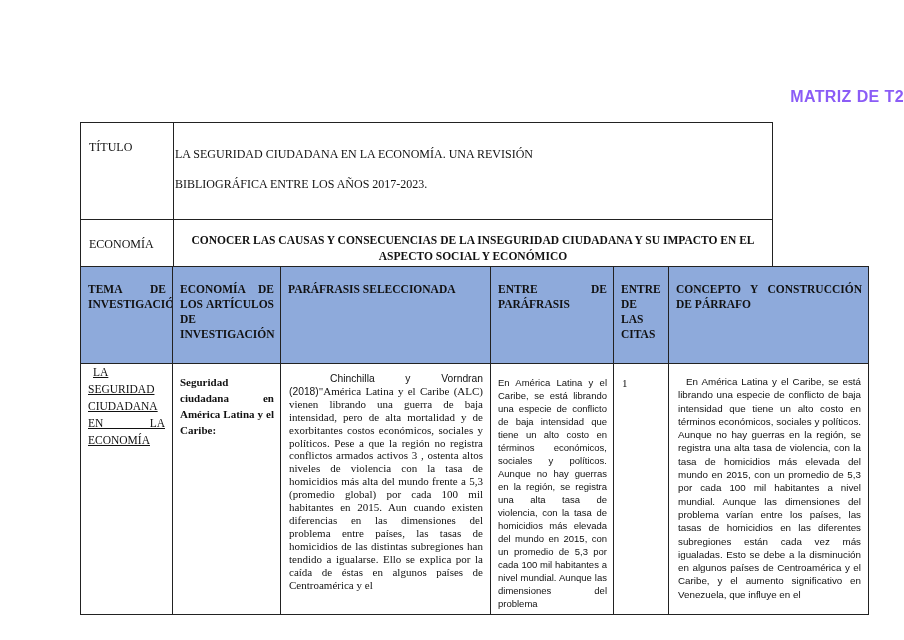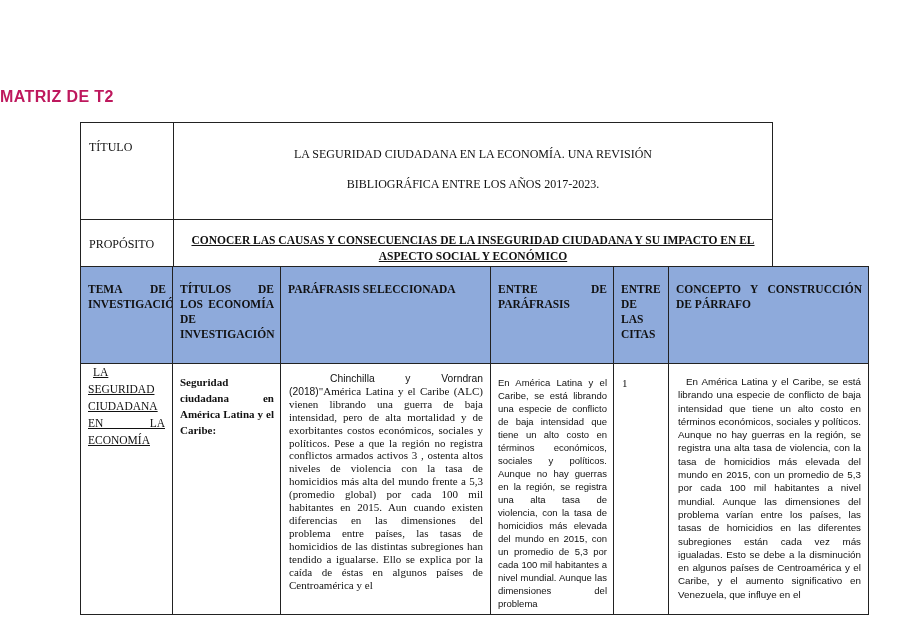--- a/index.html
+++ b/index.html
@@ -8,56 +8,54 @@
     width: 904px;
     height: 640px;
     background: #ffffff;
     overflow: hidden;
     color: #111;
   }
   .doc-title {
     position: absolute;
     top: 88px; left: 0; right: 0;
     margin: 0;
-    text-align: left;
+    text-align: right;
     font: bold 16px "Liberation Sans", sans-serif;
     letter-spacing: 0.4px;
-    color: #be185d;
+    color: #8b5cf6;
   }
   table { border-collapse: collapse; table-layout: fixed; }
   td, th { border: 1px solid #222; overflow: hidden; }
 
   
   .meta-table {
     position: absolute;
     left: 80px; top: 122px;
     width: 693px;
   }
   .meta-table .label-cell {
     width: 80px;
     vertical-align: top;
     padding: 17px 4px 4px 8px;
     font: 12px "Liberation Serif", serif;
   }
   .row-titulo .content-cell {
     vertical-align: top;
-    text-align: center;
     padding-top: 16px;
     font: 12px "Liberation Serif", serif;
     height: 79px;
   }
   .row-titulo .content-cell .tline { line-height: 30px; }
   .row-proposito .content-cell {
     vertical-align: top;
     text-align: center;
     padding: 12px 12px 4px 12px;
     font: bold 11.5px "Liberation Serif", serif;
     line-height: 16px;
     height: 55px;
-    text-decoration: underline;
   }
 
   
   .matrix-table {
     position: absolute;
     left: 80px; top: 266px;
     width: 788px;
   }
   .matrix-table th {
     background: var(--header-bg, #8EAADB);
@@ -120,39 +118,39 @@
   <table class="meta-table">
     <tbody>
         <tr class="row-titulo">
       <td class="label-cell">TÍTULO</td>
       <td class="content-cell">
         <div class="tline">LA SEGURIDAD CIUDADANA EN LA ECONOMÍA. UNA REVISIÓN</div>
         <div class="tline">BIBLIOGRÁFICA ENTRE LOS AÑOS 2017-2023.</div>
       </td>
     </tr>
     <tr class="row-proposito">
-      <td class="label-cell">PROPÓSITO</td>
+      <td class="label-cell">ECONOMÍA</td>
       <td class="content-cell">CONOCER LAS CAUSAS  Y CONSECUENCIAS DE LA INSEGURIDAD CIUDADANA Y SU IMPACTO EN EL ASPECTO SOCIAL Y ECONÓMICO</td>
     </tr>
   </tbody>
     </table>
 
   <table class="matrix-table">
     <colgroup>
       <col style="width:92px">
         <col style="width:108px">
         <col style="width:210px">
       <col style="width:123px">
         <col style="width:55px">
         <col style="width:200px">
     </colgroup>
     <thead>
       <tr>
         <th>TEMA DE INVESTIGACIÓN</th>
-        <th>TÍTULOS DE LOS ECONOMÍA DE INVESTIGACIÓN</th>
+        <th>ECONOMÍA DE LOS ARTÍCULOS DE INVESTIGACIÓN</th>
         <th>PARÁFRASIS SELECCIONADA</th>
         <th>ENTRE DE PARÁFRASIS</th>
         <th>ENTRE DE LAS CITAS</th>
         <th>CONCEPTO Y CONSTRUCCIÓN DE PÁRRAFO</th>
       </tr>
     </thead>
     <tbody>
       <tr>
         <td class="cell-tema">LA SEGURIDAD CIUDADANA EN LA ECONOMÍA</td>
         <td class="cell-titulos">Seguridad ciudadana en América Latina y el Caribe:</td>

